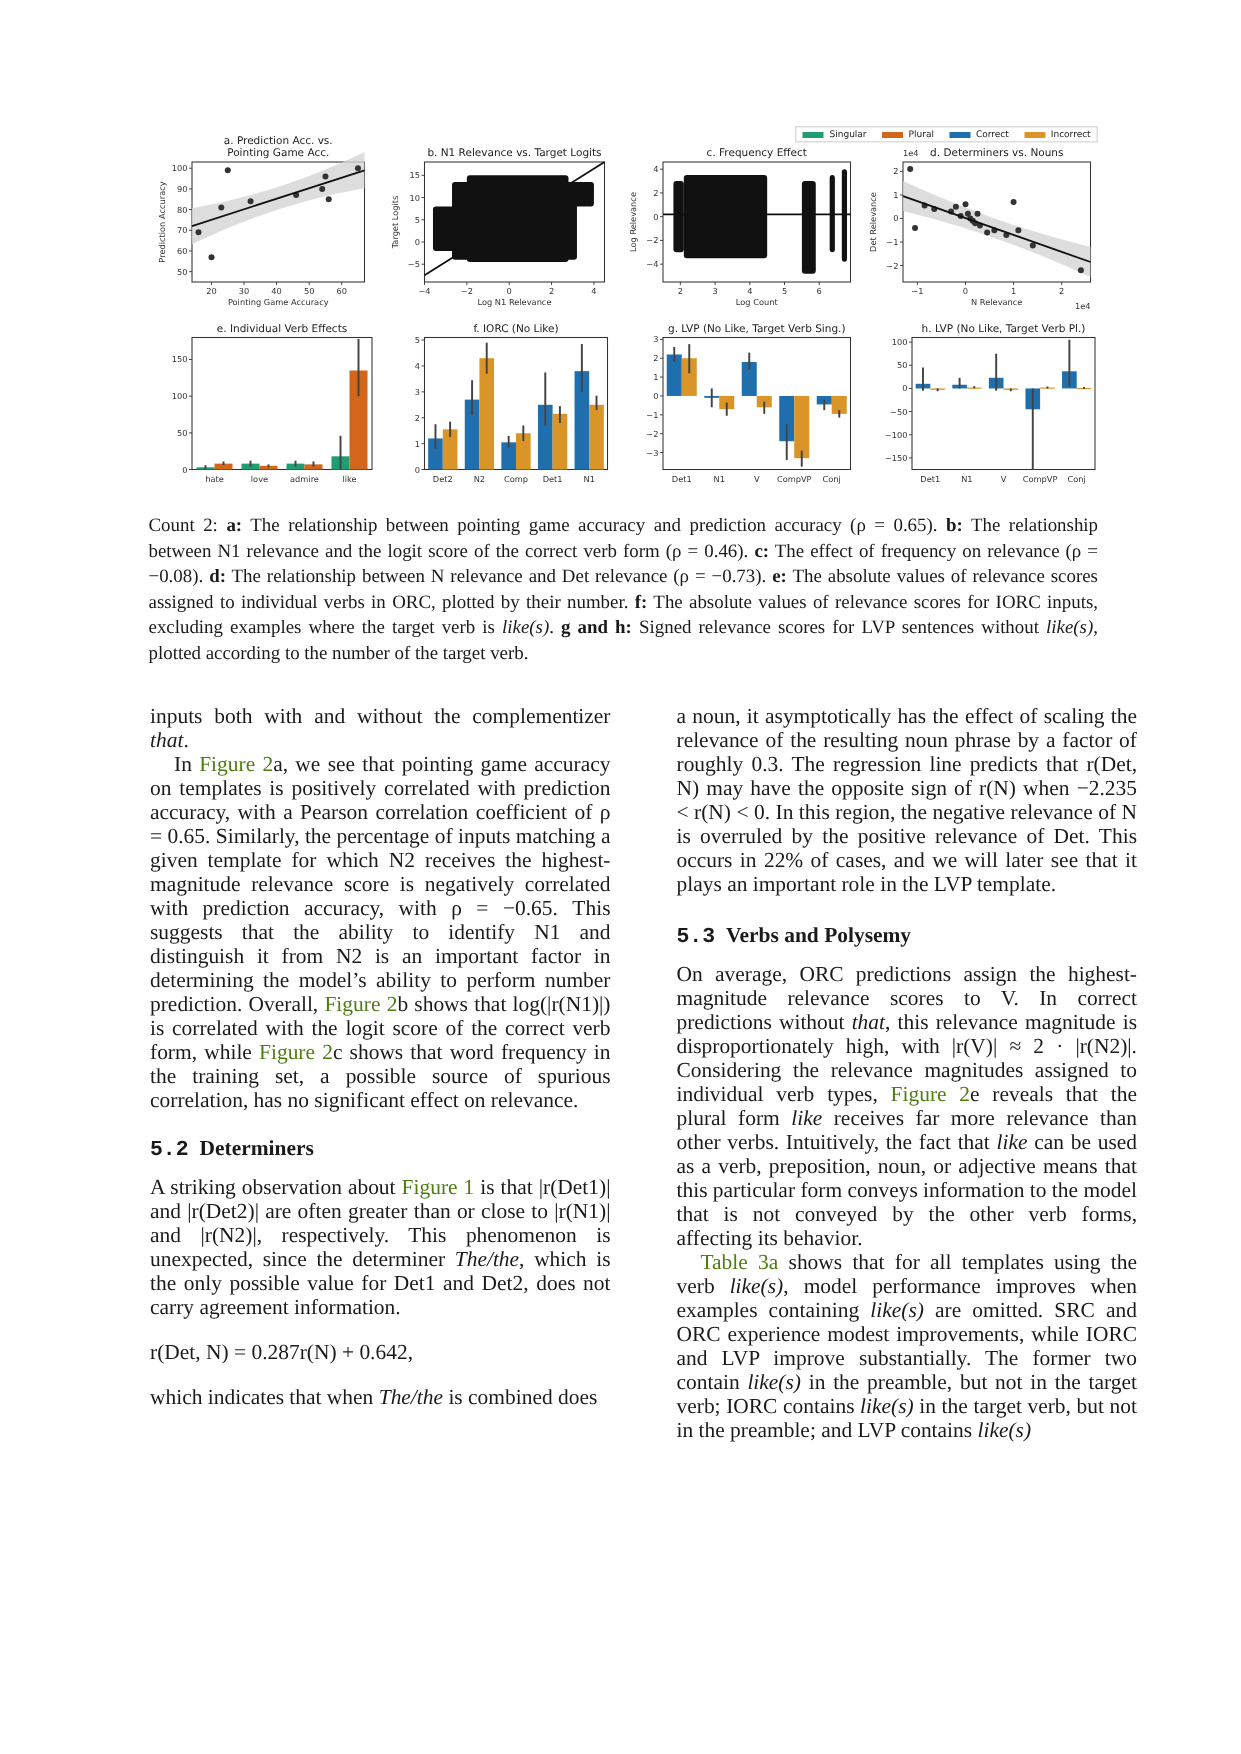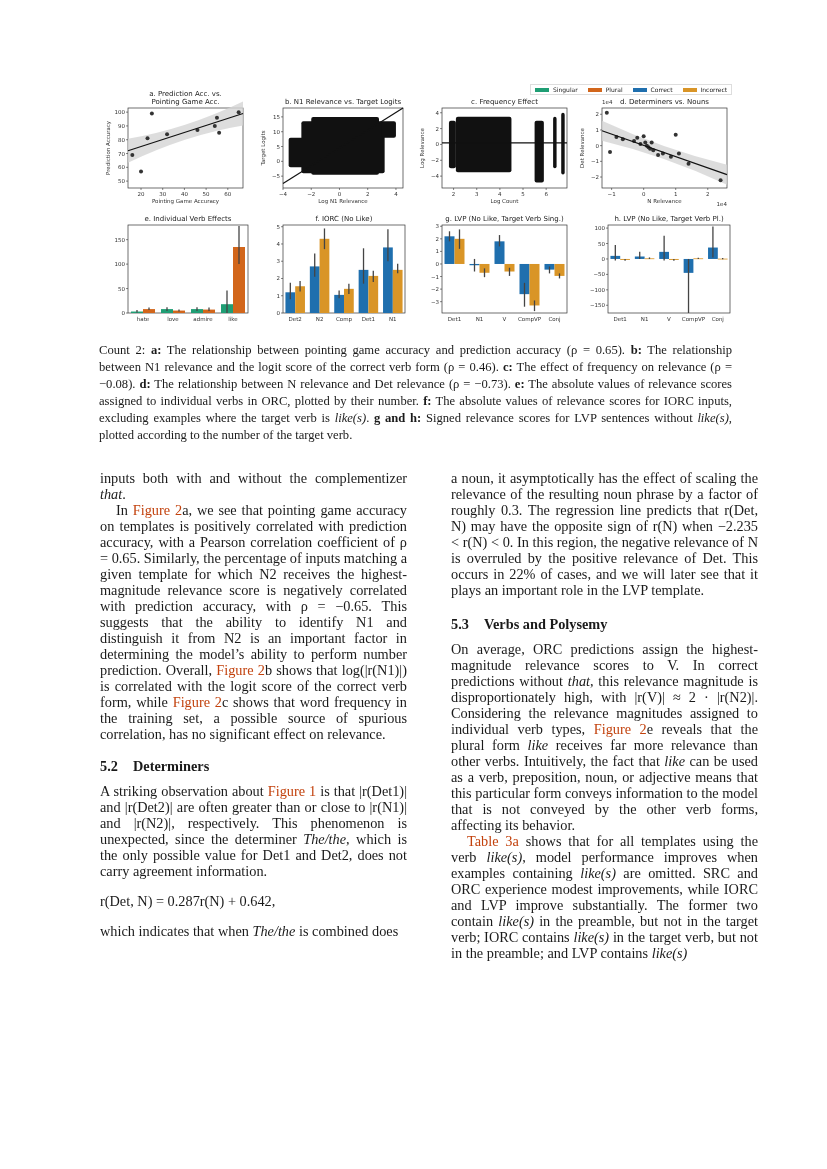--- a/index.html
+++ b/index.html
@@ -17,23 +17,23 @@
   .legend .item { display:flex; align-items:center; gap:4px; }
   .legend .sw { width:14px; height:4px; display:inline-block; }
   .caption { position:absolute; left:99px; top:342px; width:633px; font-size:12.6px; line-height:17.1px;
              text-align:justify; }
   .col { position:absolute; top:470px; width:307px; font-size:14.3px; line-height:16px; text-align:justify; }
   .col.left { left:100px; }
   .col.right { left:451px; }
   .col p { margin:0; }
   .col p.indent { text-indent:16px; }
   .sec { font-weight:bold; margin:16px 0 9px 0; font-size:14.3px; }
-  .sec .num { display:inline-block; width:33px; }
+  .sec .num { display:inline-block; width:33px;font-family:Liberation Mono, monospace; }
   .eq { margin:14px 0 14px 0; }
-  .link { color:#c2410c; }
+  .link { color:#4d7c0f; }
   i { }
   b { font-weight:bold; }
 </style>
 </head>
 <body>
 
 <div class="fig">
   <div class="legend" id="legend">
       <span class="item">
         <span class="sw" style="background: rgb(31, 158, 116);"></span>

